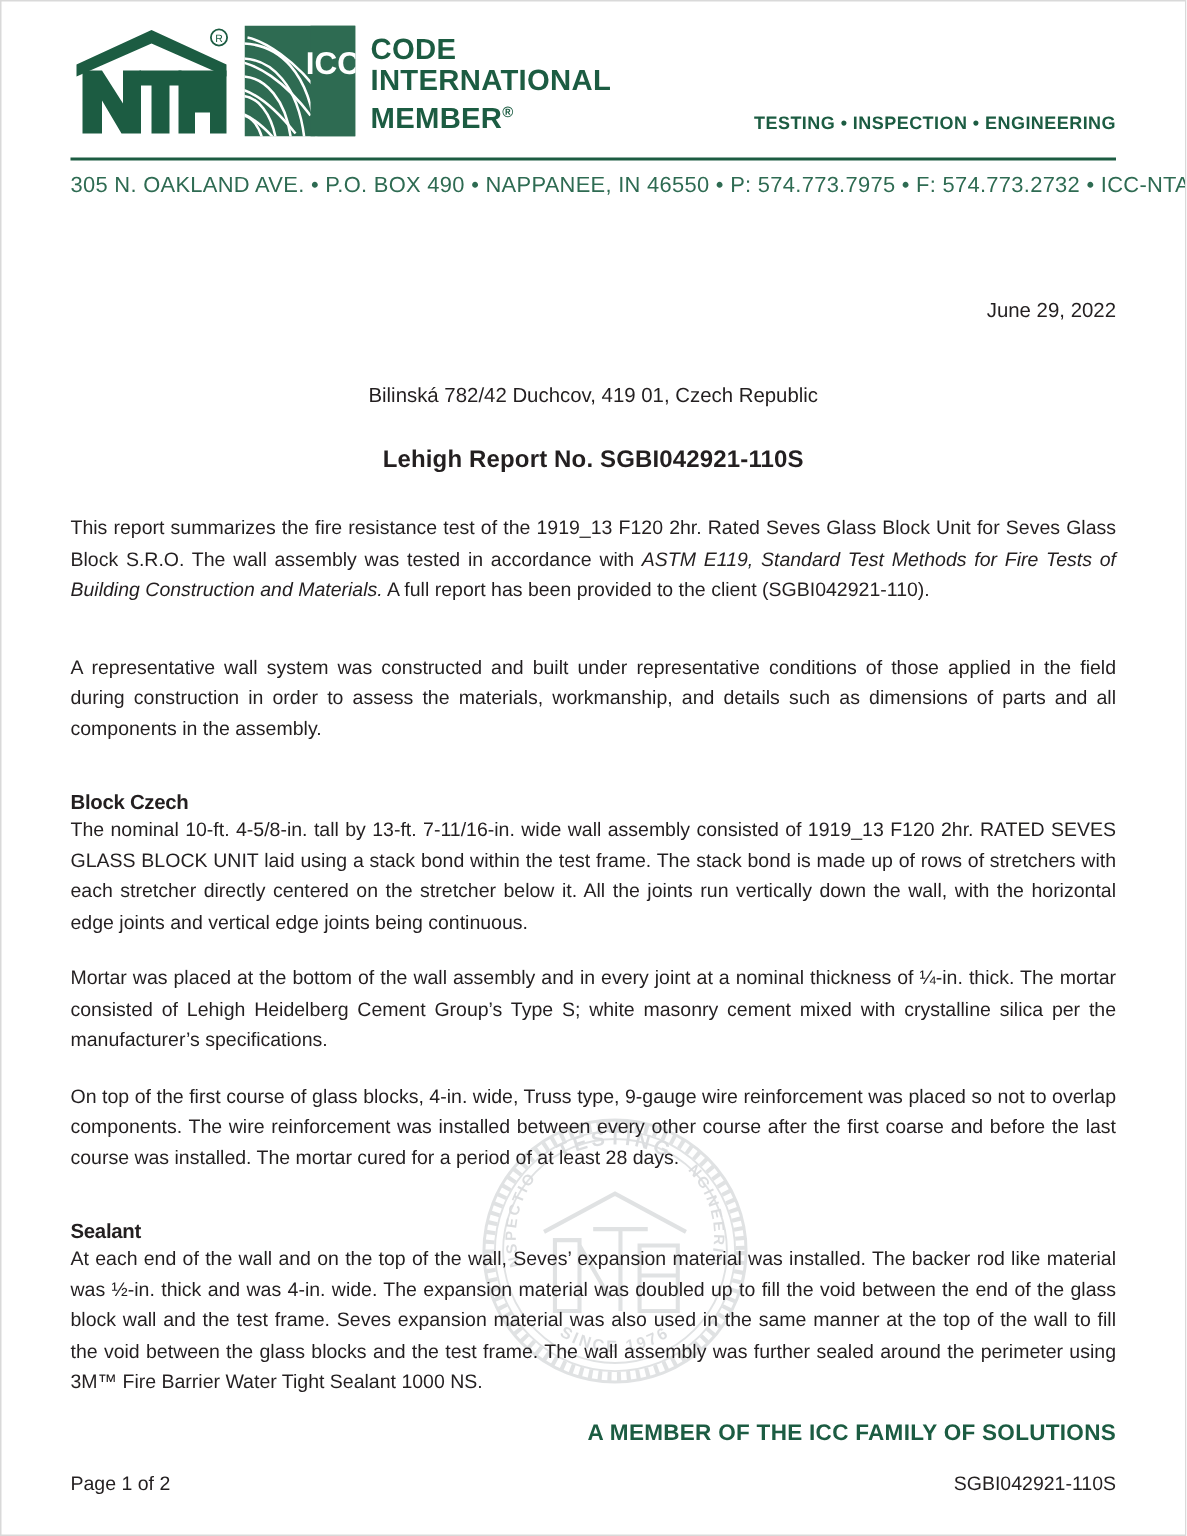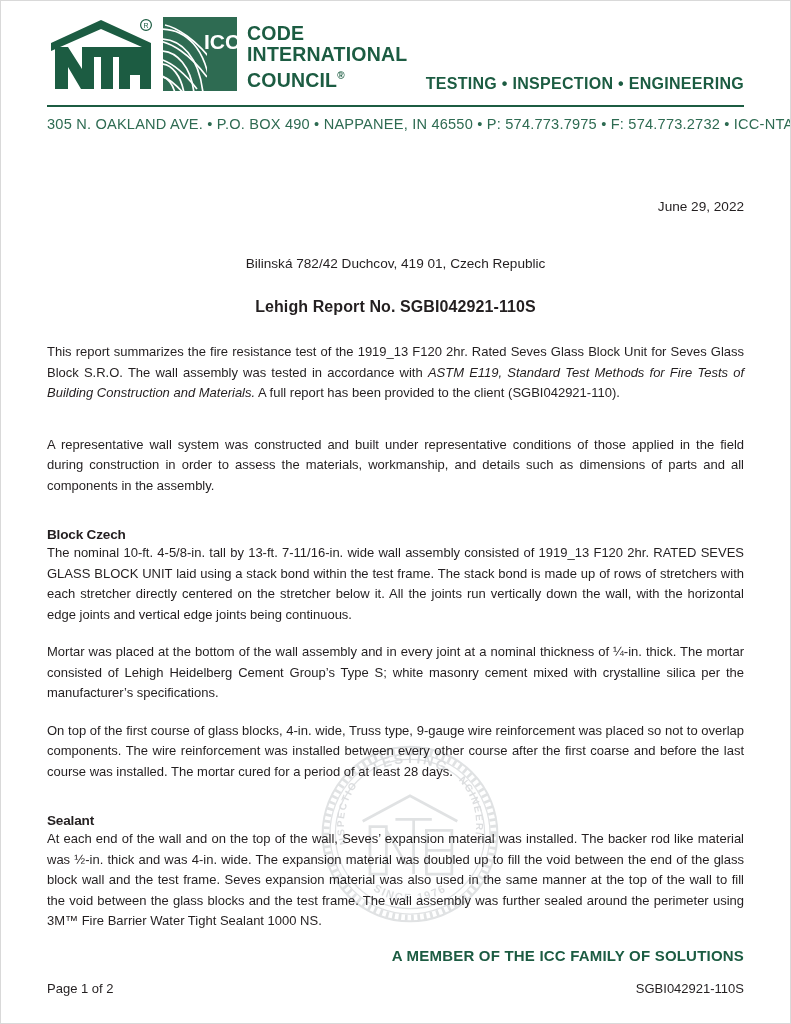--- a/index.html
+++ b/index.html
@@ -54,21 +54,21 @@
     font-family: "Liberation Sans", sans-serif;
   }
   .icc-words .reg { font-size: 10px; vertical-align: super; }
 
   .tagline {
     position: absolute;
     right: 0;
     top: 58px;
     color: #1c5c42;
     font-weight: bold;
-    font-size: 16px;
+    font-size: 12px;
     letter-spacing: 0.3px;
     white-space: nowrap;
     font-family: "Liberation Sans", sans-serif;
   }
 
   .rule {
     position: absolute;
     left: 46px;
     right: 46px;
     top: 104px;
@@ -204,21 +204,21 @@
           <path d="M-4 24 C 8 26, 26 36, 44 60"></path>
           <path d="M-4 42 C 5 44, 18 52, 34 72"></path>
           <path d="M-4 58 C 3 60, 12 66, 22 78"></path>
         </g>
         <rect x="44" y="0" width="30" height="74" fill="#2e6b52"></rect>
         <text x="59" y="32" font-size="21" font-weight="bold" text-anchor="middle" fill="#ffffff" font-family="Liberation Sans, sans-serif">ICC</text>
       </svg>
       <div class="icc-words">
         <div>CODE</div>
         <div>INTERNATIONAL</div>
-        <div><span>COUNCIL</span><span class="reg">®</span></div>
+        <div><span>MEMBER</span><span class="reg">®</span></div>
       </div>
     </div>
 
     <div class="tagline">TESTING • INSPECTION • ENGINEERING</div>
   </div>
 
   <div class="rule"></div>
 
   <div class="address-line">305 N. OAKLAND AVE. • P.O. BOX 490 • NAPPANEE, IN 46550 • P: 574.773.7975 • F: 574.773.2732 • ICC-NTA.ORG</div>
 

